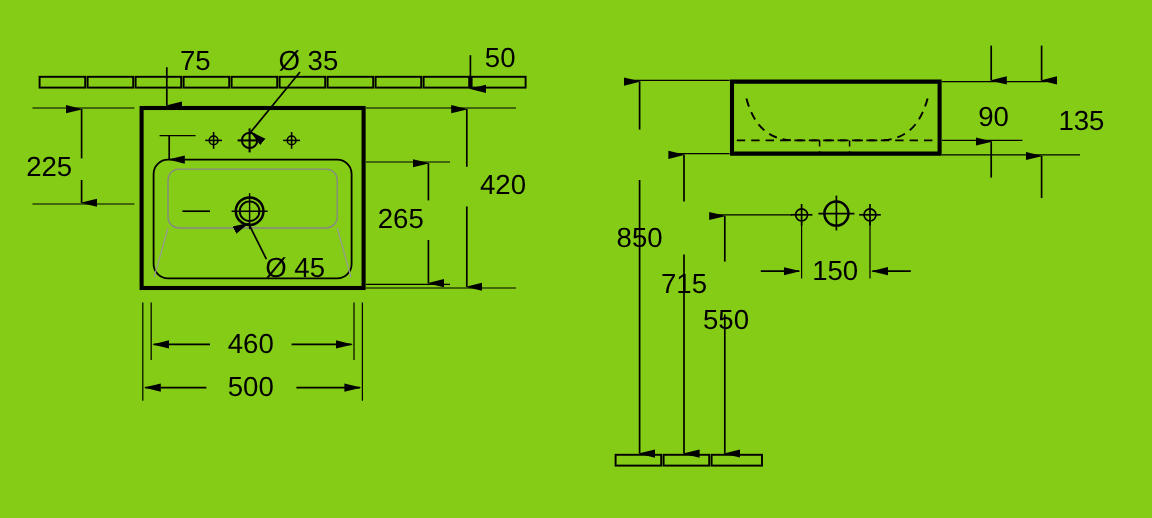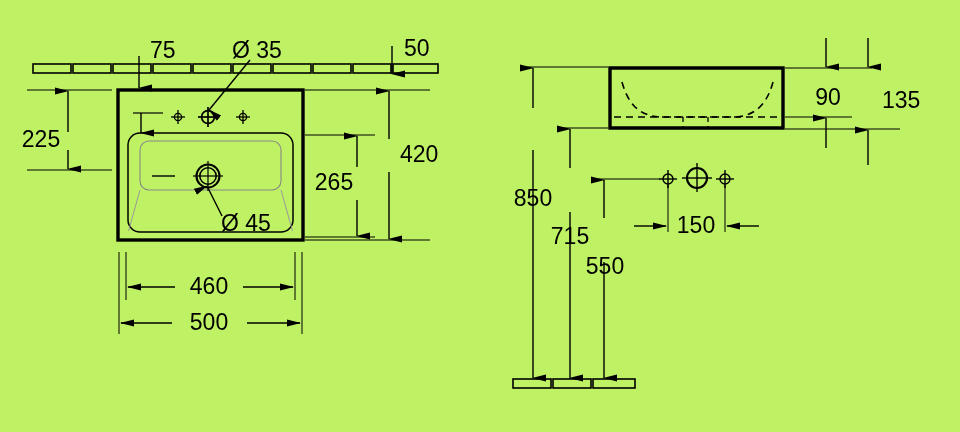--- a/index.html
+++ b/index.html
@@ -7,21 +7,21 @@
     padding: 0;
     background: #ffffff;
   }
   body {
     font-family: "Liberation Sans", sans-serif;
   }
   #sheet {
     position: relative;
     width: 960px;
     height: 432px;
-    background: #bef264;
+    background: #84cc16;
     overflow: hidden;
   }
   #sheet svg {
     display: block;
   }
   text {
     font-family: "Liberation Sans", sans-serif;
     fill: #000000;
     font-size: 23px;
     dominant-baseline: middle;

